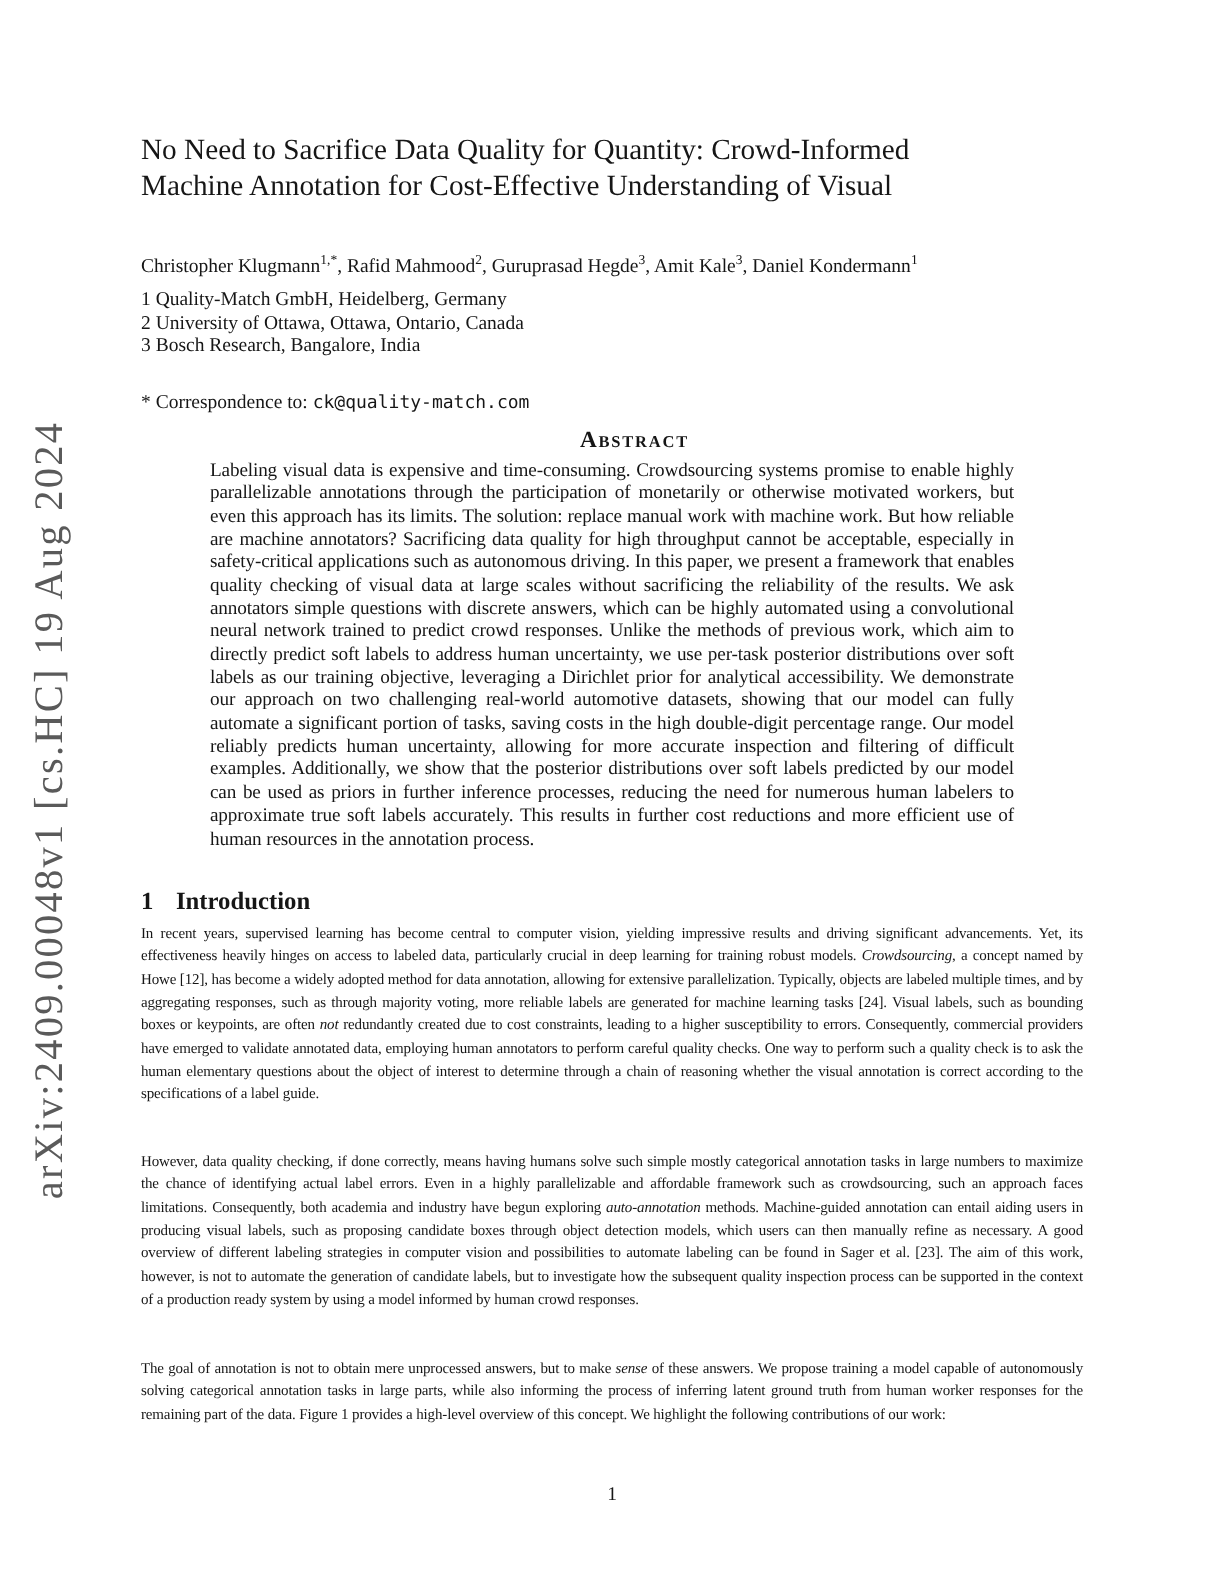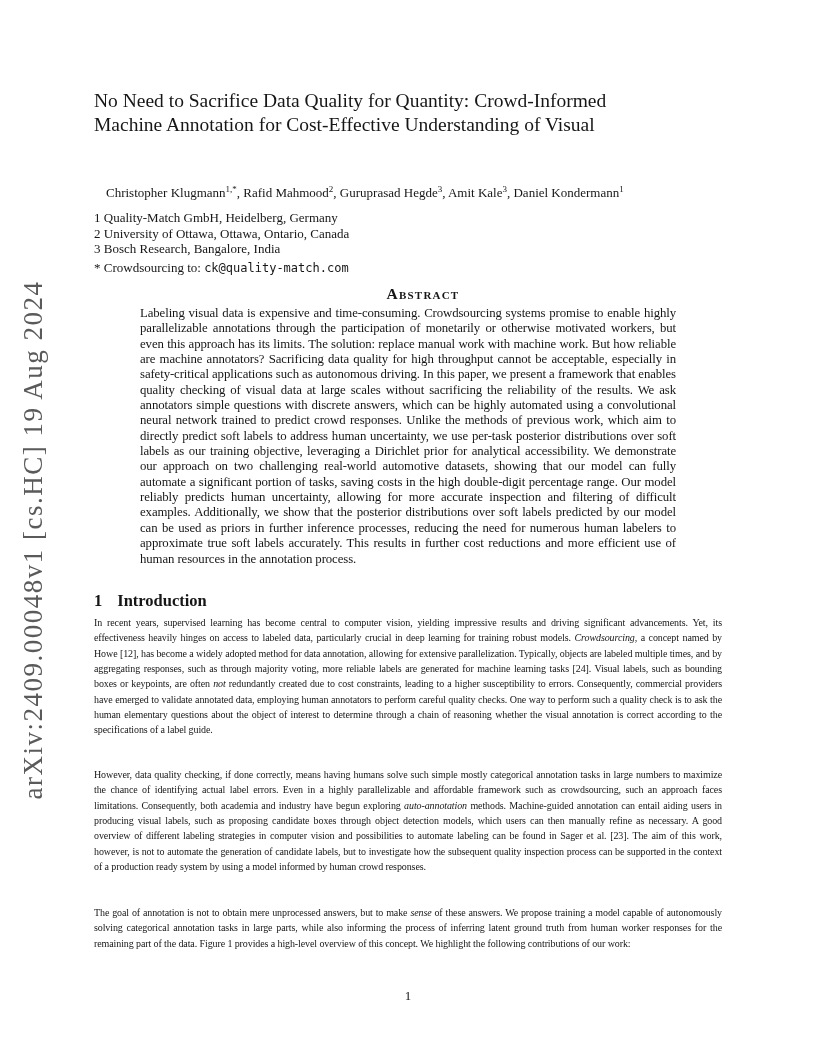--- a/index.html
+++ b/index.html
@@ -21,27 +21,26 @@
     font-size: 27px;
     letter-spacing: 1.5px;
     color: #5a5a5a;
   }
 
   .title {
     position: absolute; left: 94px; top: 89px; width: 640px;
     font-size: 19.5px; line-height: 24px; font-weight: normal; margin: 0;
   }
   .authors {
-    position: absolute; left: 94px; top: 184px; width: 628px;
+    position: absolute; left: 94px; top: 168px; width: 628px;
     font-size: 13px;
-    margin-left: 12px;
   }
   .authors sup, .correspondence sup { font-size: 9px; }
   .affiliations {
-    position: absolute; left: 94px; top: 210px; width: 628px;
+    position: absolute; left: 94px; top: 191px; width: 628px;
     font-size: 13px; line-height: 15.6px;
   }
   .correspondence {
     position: absolute; left: 94px; top: 260px; width: 628px;
     font-size: 13px;
   }
   .mono {
     font-family: "DejaVu Sans Mono", "Liberation Mono", monospace;
     font-size: 12px;
     text-align: center;
@@ -97,21 +96,21 @@
 
   <div class="authors">Christopher Klugmann<sup>1,*</sup>, Rafid Mahmood<sup>2</sup>, Guruprasad Hegde<sup>3</sup>, Amit Kale<sup>3</sup>, Daniel Kondermann<sup>1</sup></div>
 
   <div class="affiliations">
       <div>1 Quality-Match GmbH, Heidelberg, Germany</div>
       <div>2 University of Ottawa, Ottawa, Ontario, Canada</div>
       <div>3 Bosch Research, Bangalore, India</div>
     </div>
 
   <div class="correspondence">
-    <span>* Crowdsourcing to: </span><span class="mono">ck@quality-match.com</span>
+    <span>* Correspondence to: </span><span class="mono">ck@quality-match.com</span>
   </div>
 
   <div class="abstract-heading">Abstract</div>
 
   <div class="abstract-body">Labeling visual data is expensive and time-consuming. Crowdsourcing systems promise to enable highly parallelizable annotations through the participation of monetarily or otherwise motivated workers, but even this approach has its limits. The solution: replace manual work with machine work. But how reliable are machine annotators? Sacrificing data quality for high throughput cannot be acceptable, especially in safety-critical applications such as autonomous driving. In this paper, we present a framework that enables quality checking of visual data at large scales without sacrificing the reliability of the results. We ask annotators simple questions with discrete answers, which can be highly automated using a convolutional neural network trained to predict crowd responses. Unlike the methods of previous work, which aim to directly predict soft labels to address human uncertainty, we use per-task posterior distributions over soft labels as our training objective, leveraging a Dirichlet prior for analytical accessibility. We demonstrate our approach on two challenging real-world automotive datasets, showing that our model can fully automate a significant portion of tasks, saving costs in the high double-digit percentage range. Our model reliably predicts human uncertainty, allowing for more accurate inspection and filtering of difficult examples. Additionally, we show that the posterior distributions over soft labels predicted by our model can be used as priors in further inference processes, reducing the need for numerous human labelers to approximate true soft labels accurately. This results in further cost reductions and more efficient use of human resources in the annotation process.</div>
 
   <h2 class="section-heading">
     <span class="sec-num">1</span><span>Introduction</span>
   </h2>
 

